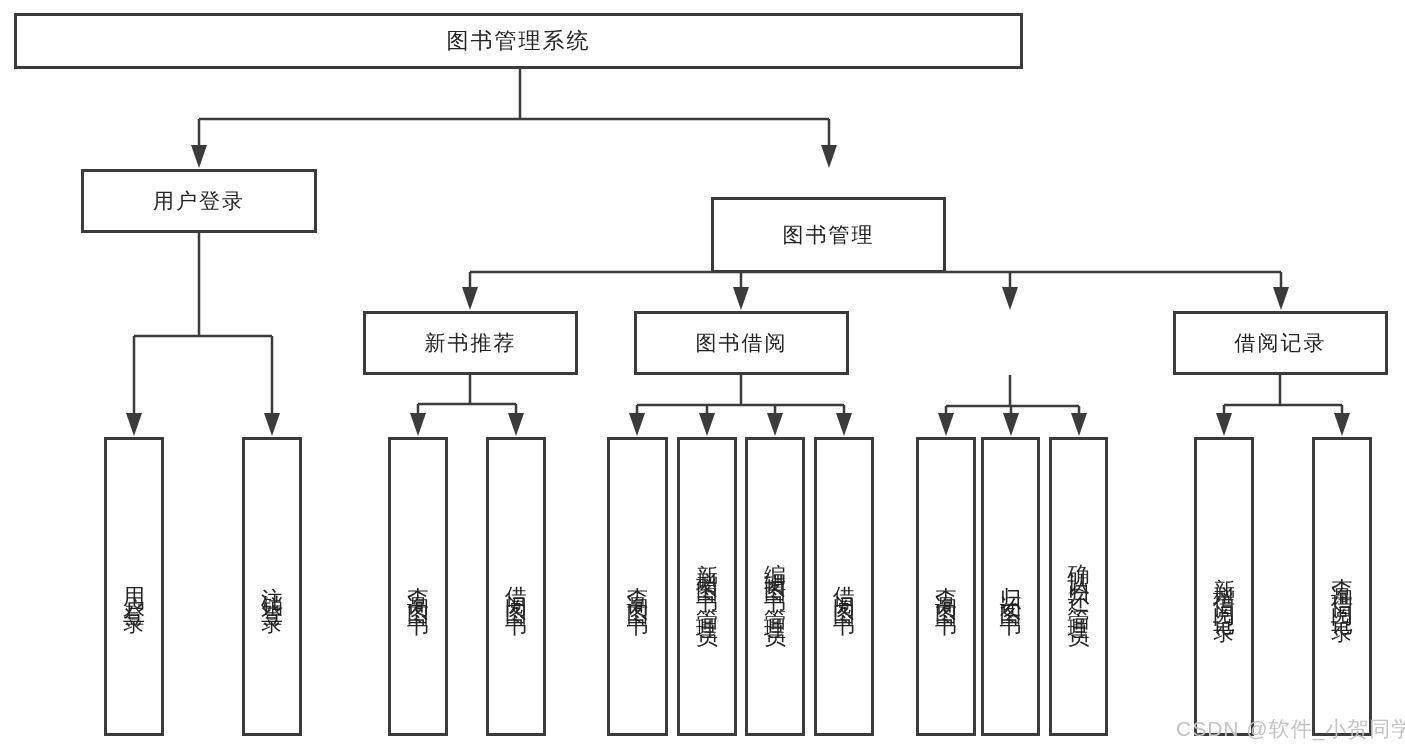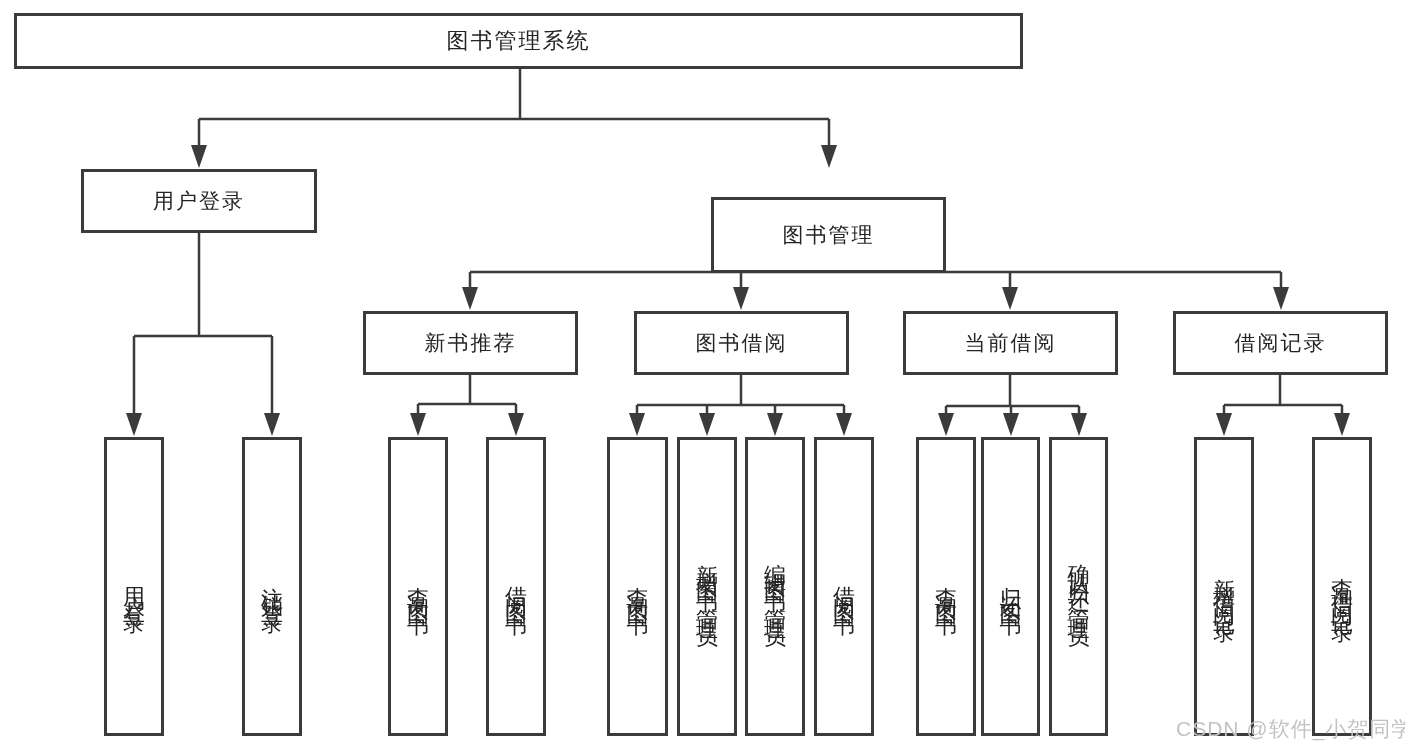--- a/index.html
+++ b/index.html
@@ -121,23 +121,20 @@
   <div class="box h" style="left:711px; top:169px; width:235px; height:76px;margin-top:28px;">
     <span>图书管理</span>
   </div>
 
   <div class="box h" style="left:363px; top:311px; width:215px; height:64px;">
     <span>新书推荐</span>
   </div>
   <div class="box h" style="left:634px; top:311px; width:215px; height:64px;font-family:Liberation Mono, monospace;">
     <span>图书借阅</span>
   </div>
-  <div class="box h" style="left:903px; top:311px; width:215px; height:64px;">
-    <span>当前借阅</span>
-  </div>
   <div class="box h" style="left:1173px; top:311px; width:215px; height:64px;">
     <span>借阅记录</span>
   </div>
 
   <div class="box v" style="left:104px;">
     <span class="vtext">用户登录</span>
   </div>
   <div class="box v" style="left:242px;">
     <span class="vtext">注销登录</span>
   </div>

